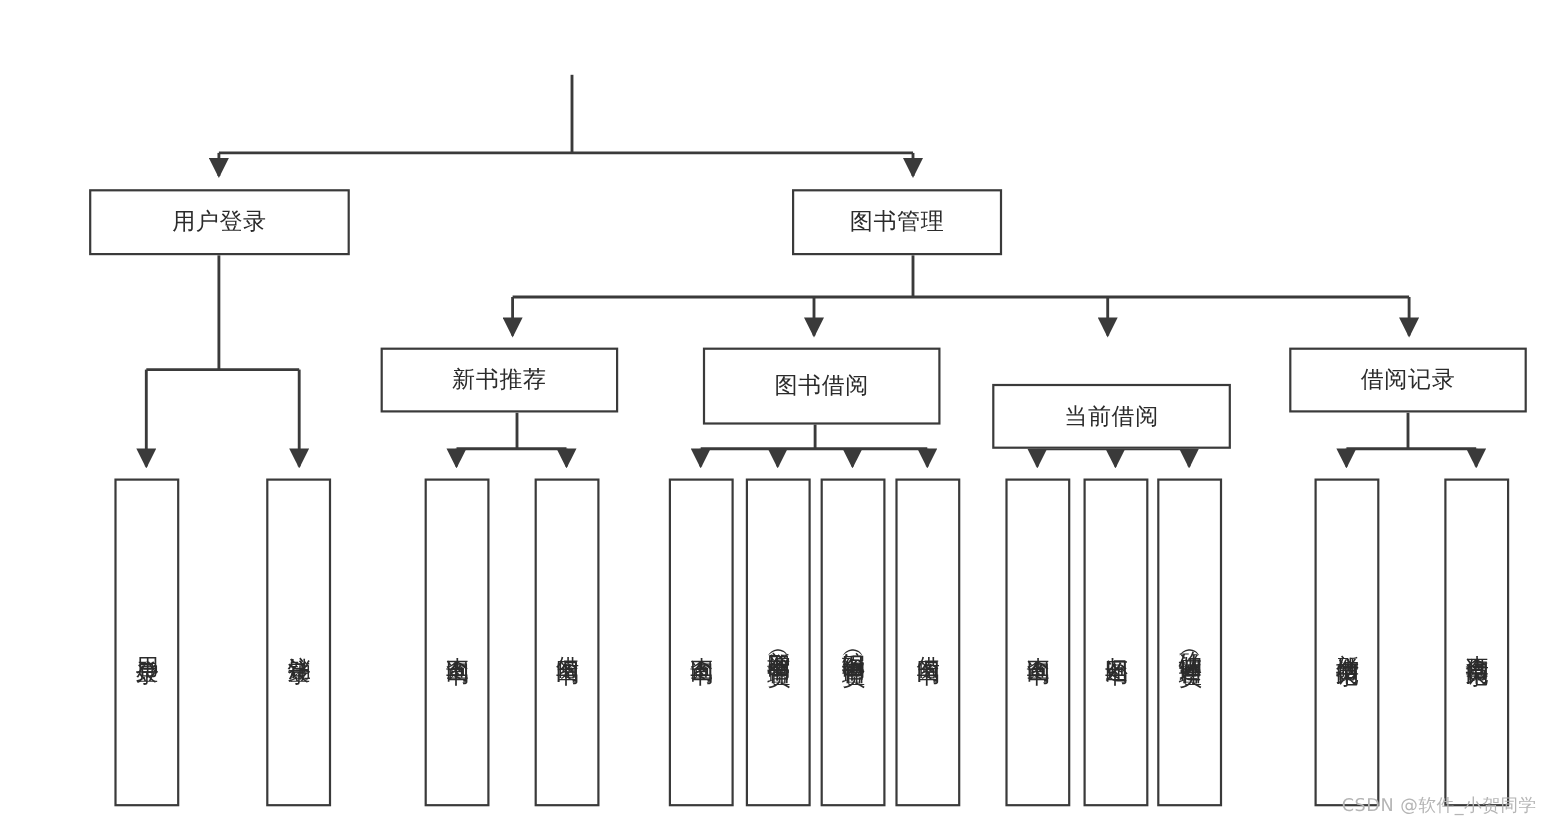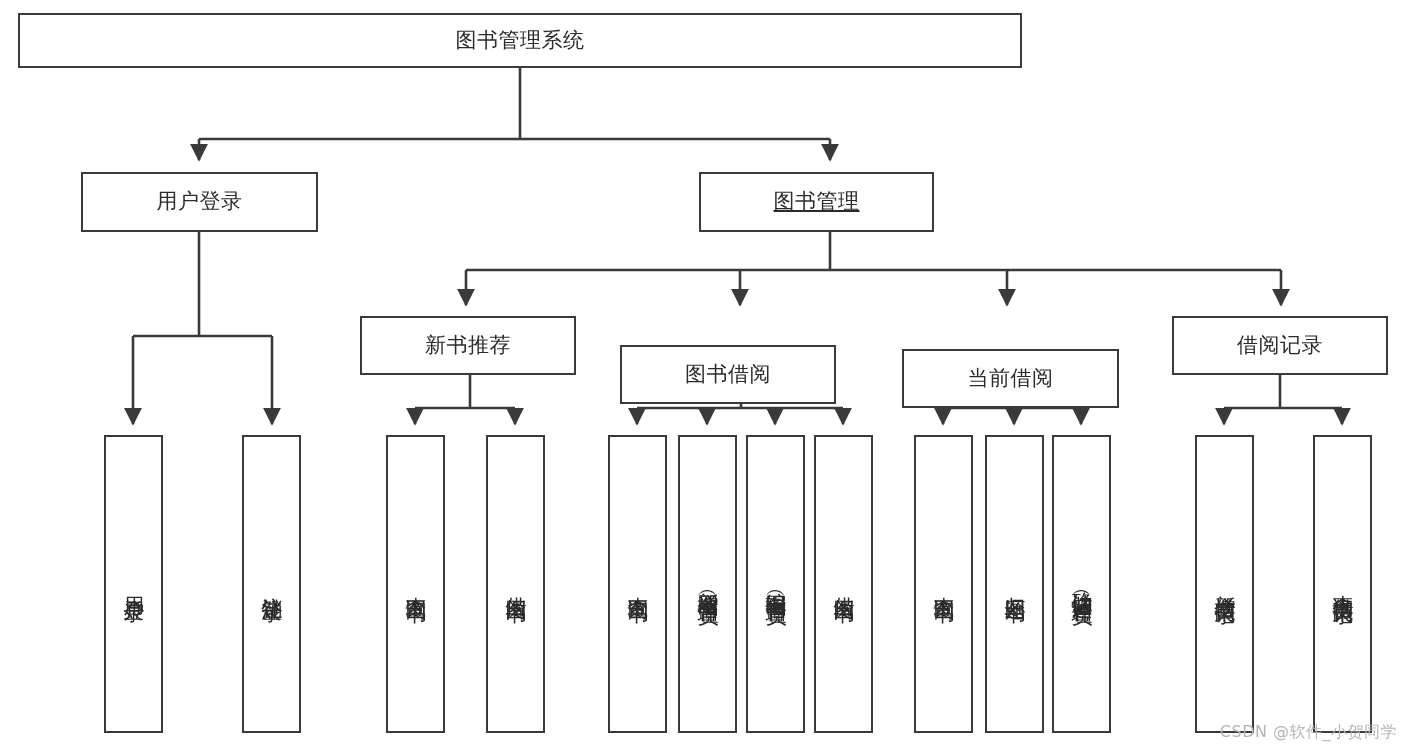--- a/index.html
+++ b/index.html
@@ -115,35 +115,32 @@
       <path d="M 1014 408 L 1014 424" marker-end="url(#arrow)"></path>
       <path d="M 1081 408 L 1081 424" marker-end="url(#arrow)"></path>
 
       <path d="M 1280 375 L 1280 408"></path>
       <path d="M 1224 408 L 1342 408"></path>
       <path d="M 1224 408 L 1224 424" marker-end="url(#arrow)"></path>
       <path d="M 1342 408 L 1342 424" marker-end="url(#arrow)"></path>
     </g>
   </svg>
 
-  <div class="node horizontal" style="left:18px; top:13px; width:1004px; height:55px;">
-    <span class="node-label">图书管理系统</span>
-  </div>
 
   <div class="node horizontal" style="left:81px; top:172px; width:237px; height:60px;">
     <span class="node-label">用户登录</span>
   </div>
-  <div class="node horizontal" style="left:699px; top:172px; width:235px; height:60px;text-decoration:underline;">
+  <div class="node horizontal" style="left:720px; top:172px; width:191px; height:60px;">
     <span class="node-label">图书管理</span>
   </div>
 
-  <div class="node horizontal" style="left:360px; top:316px; width:216px; height:59px;">
+  <div class="node horizontal" style="left:346px; top:316px; width:216px; height:59px;">
     <span class="node-label">新书推荐</span>
   </div>
-  <div class="node horizontal" style="left:620px; top:316px; width:216px; height:59px;margin-top:29px;">
+  <div class="node horizontal" style="left:639px; top:316px; width:216px; height:70px;">
     <span class="node-label">图书借阅</span>
   </div>
   <div class="node horizontal" style="left:902px; top:316px; width:217px; height:59px;margin-top:33px;">
     <span class="node-label">当前借阅</span>
   </div>
   <div class="node horizontal" style="left:1172px; top:316px; width:216px; height:59px;font-family:Liberation Serif, serif;">
     <span class="node-label">借阅记录</span>
   </div>
 
   <div class="node vertical" style="left:104px; top:435px; width:59px; height:298px;">

